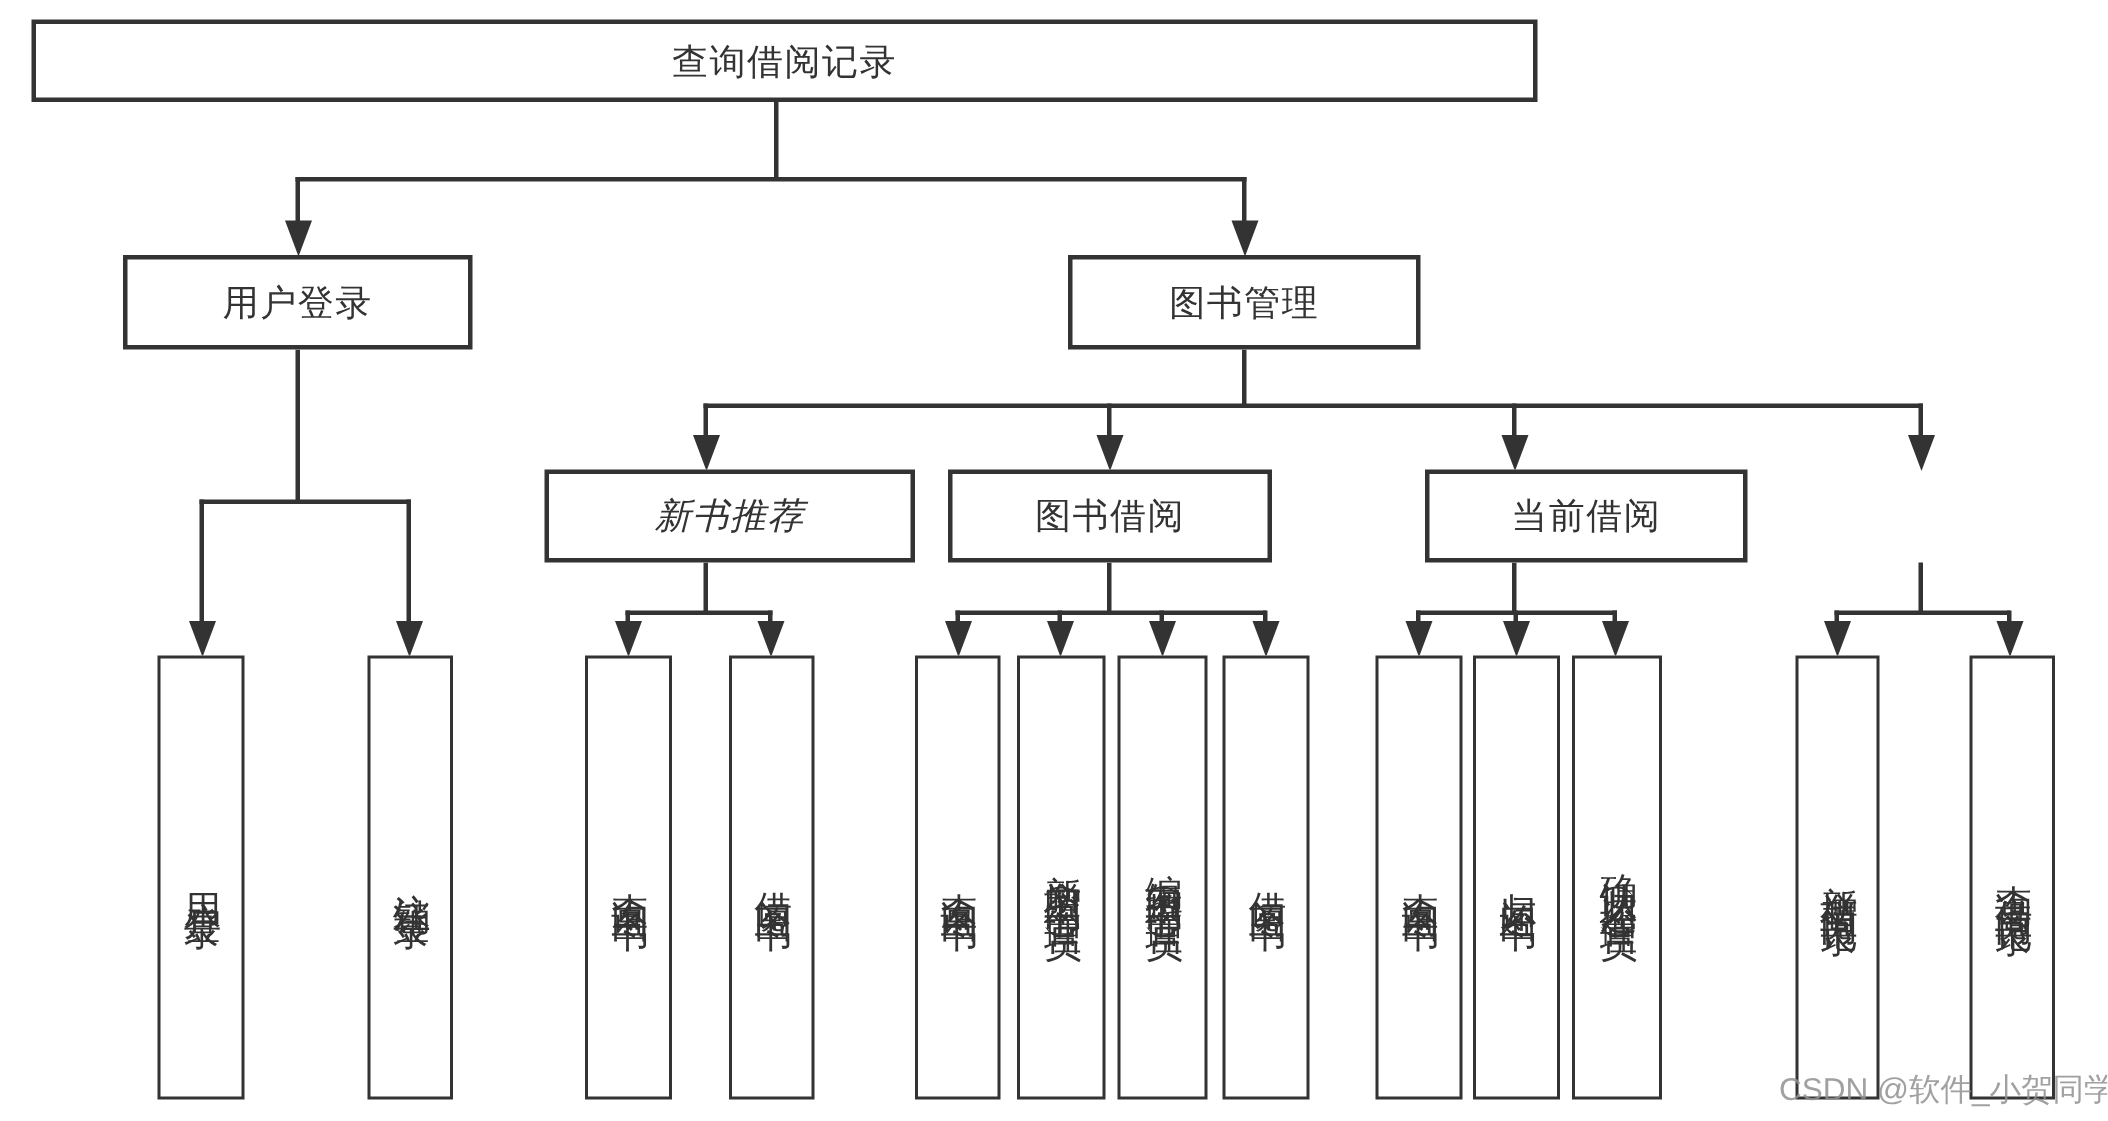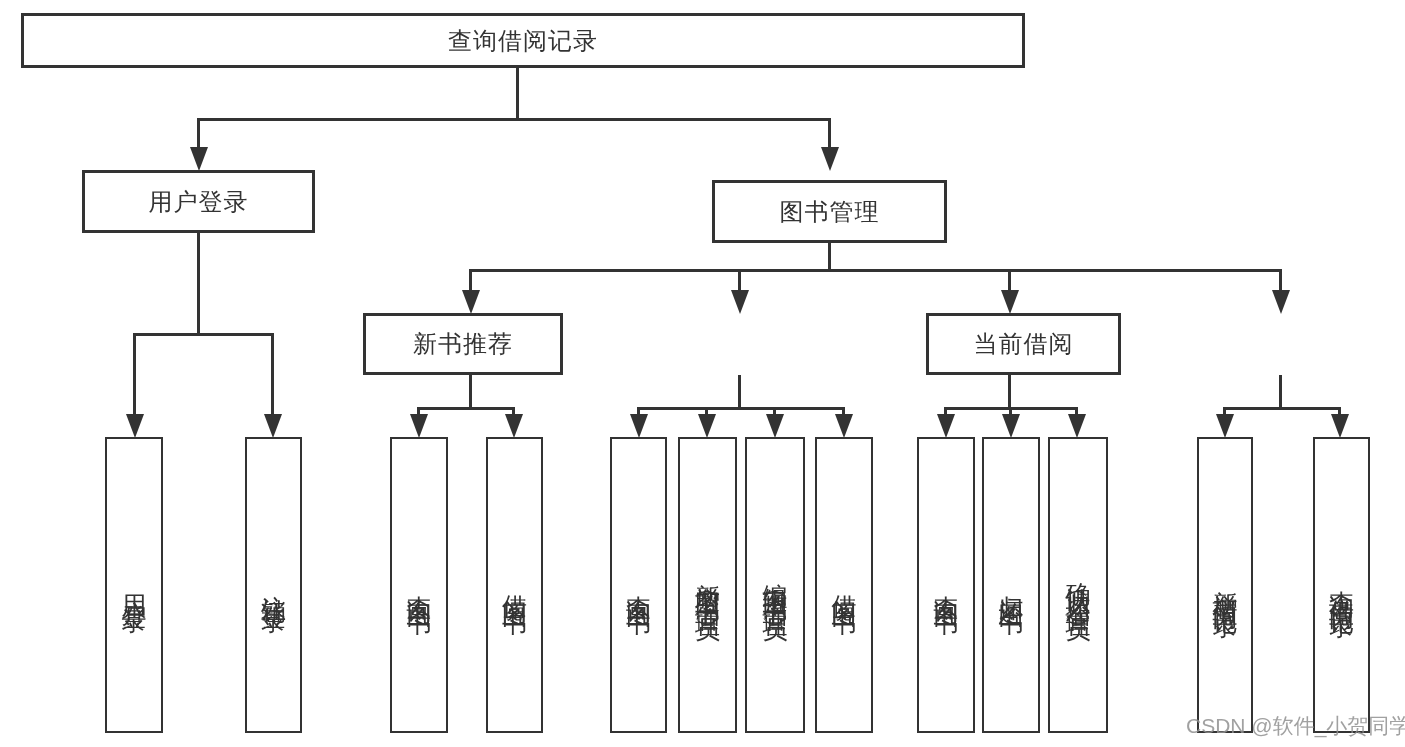--- a/index.html
+++ b/index.html
@@ -73,21 +73,21 @@
   <div class="vline" style="left:516px; top:67px; height:53px;"></div>
   <div class="hline" style="left:197px; top:118px; width:634px;"></div>
   <div class="vline" style="left:197px; top:118px; height:32px;"></div>
   <div class="arr" style="left:190px; top:147px;"></div>
   <div class="vline" style="left:828px; top:118px; height:32px;"></div>
   <div class="arr" style="left:821px; top:147px;"></div>
 
   <div class="node hbox" style="left:82px; top:170px; width:233px; height:63px;">
     <span>用户登录</span>
   </div>
-  <div class="node hbox" style="left:712px; top:180px; width:235px; height:63px;">
+  <div class="node hbox" style="left:712px; top:170px; width:235px; height:63px;">
     <span>图书管理</span>
   </div>
 
   <div class="vline" style="left:197px; top:233px; height:102px;"></div>
   <div class="hline" style="left:133px; top:333px; width:141px;"></div>
   <div class="vline" style="left:133px; top:333px; height:82px;"></div>
   <div class="arr" style="left:126px; top:414px;"></div>
   <div class="vline" style="left:271px; top:333px; height:82px;"></div>
   <div class="arr" style="left:264px; top:414px;"></div>
 
@@ -95,24 +95,27 @@
   <div class="hline" style="left:469px; top:269px; width:813px;"></div>
   <div class="vline" style="left:469px; top:269px; height:22px;"></div>
   <div class="arr" style="left:462px; top:290px;"></div>
   <div class="vline" style="left:738px; top:269px; height:22px;"></div>
   <div class="arr" style="left:731px; top:290px;"></div>
   <div class="vline" style="left:1008px; top:269px; height:22px;"></div>
   <div class="arr" style="left:1001px; top:290px;"></div>
   <div class="vline" style="left:1279px; top:269px; height:22px;"></div>
   <div class="arr" style="left:1272px; top:290px;"></div>
 
-  <div class="node hbox" style="left:363px; top:313px; width:200px; height:62px;">
+  <div class="node hbox" style="left:363px; top:313px; width:247px; height:62px;font-style:italic;">
     <span>新书推荐</span>
   </div>
-  <div class="node hbox" style="left:926px; top:313px; width:195px; height:62px;">
+  <div class="node hbox" style="left:632px; top:313px; width:216px; height:62px;">
+    <span>图书借阅</span>
+  </div>
+  <div class="node hbox" style="left:950px; top:313px; width:215px; height:62px;">
     <span>当前借阅</span>
   </div>
 
   <div class="vline" style="left:469px; top:375px; height:35px;"></div>
   <div class="hline" style="left:417px; top:407px; width:98px;"></div>
   <div class="vline" style="left:417px; top:407px; height:10px;"></div>
   <div class="arr" style="left:410px; top:414px;"></div>
   <div class="vline" style="left:512px; top:407px; height:10px;"></div>
   <div class="arr" style="left:505px; top:414px;"></div>
 

